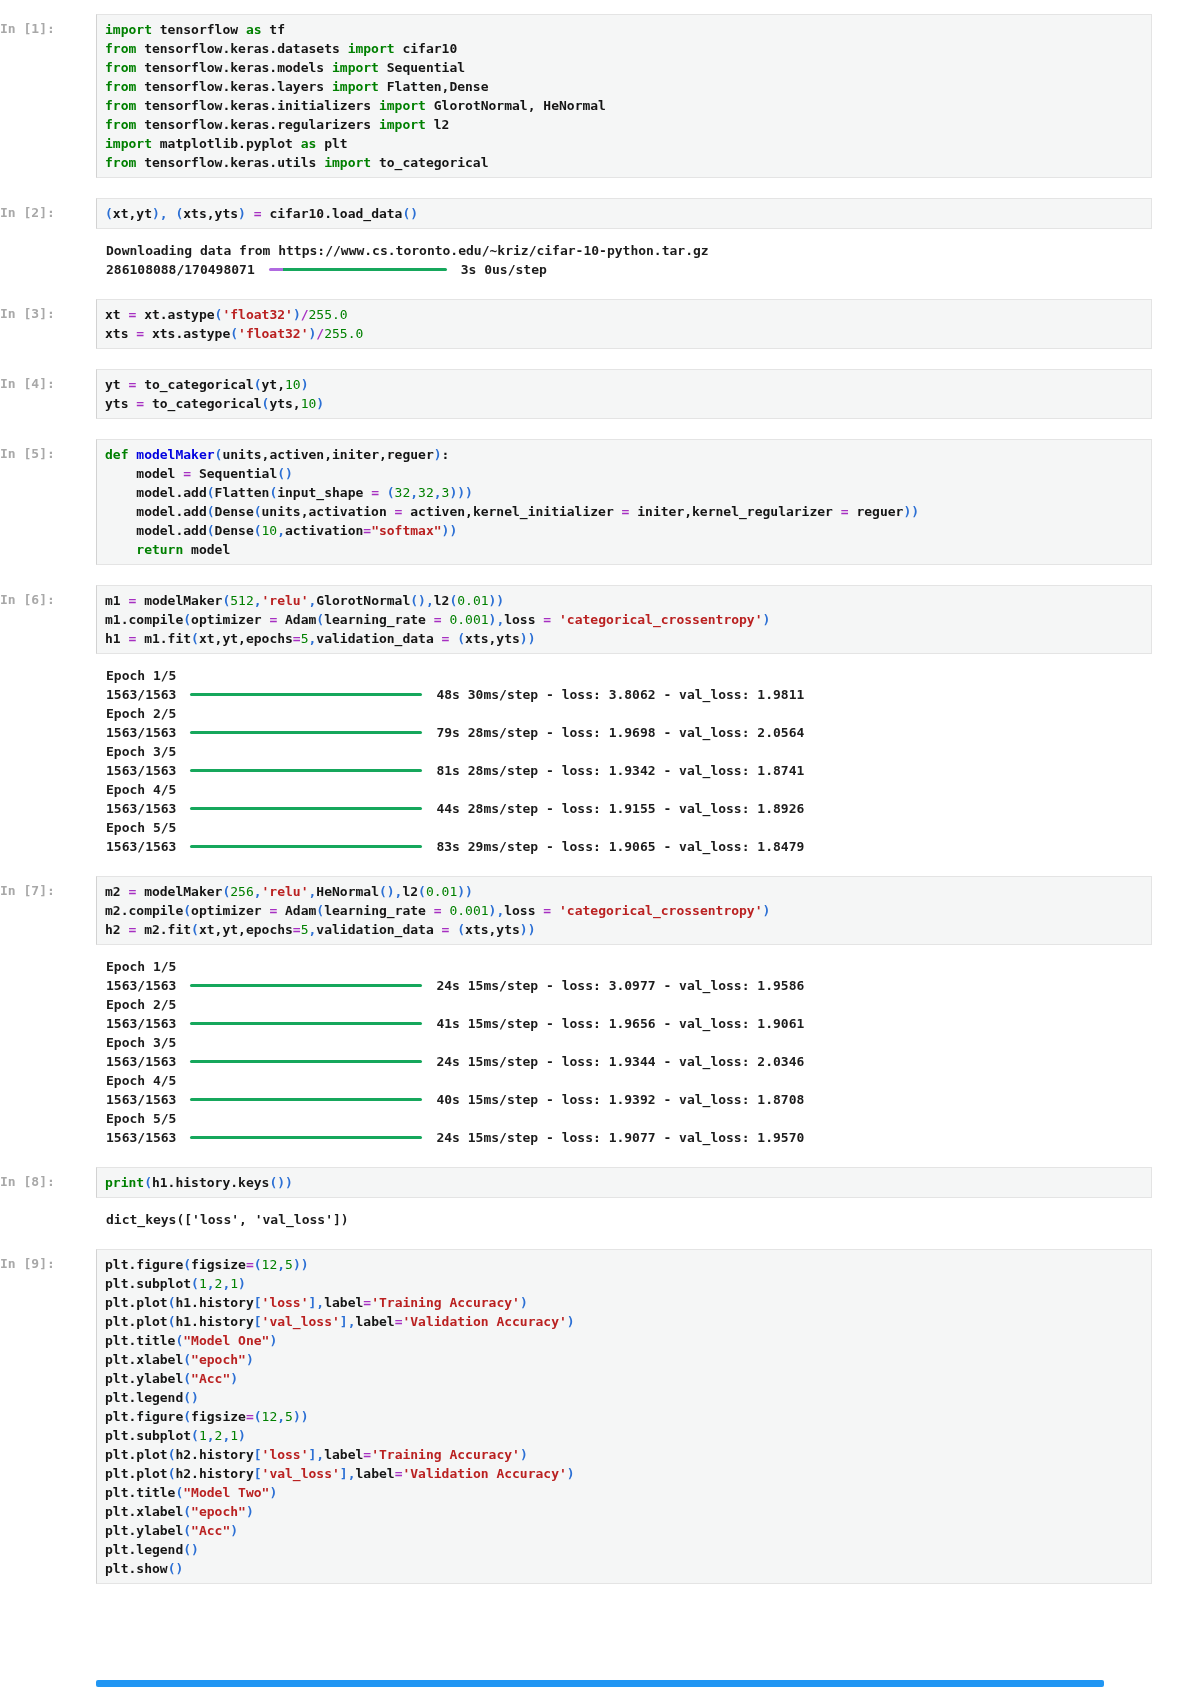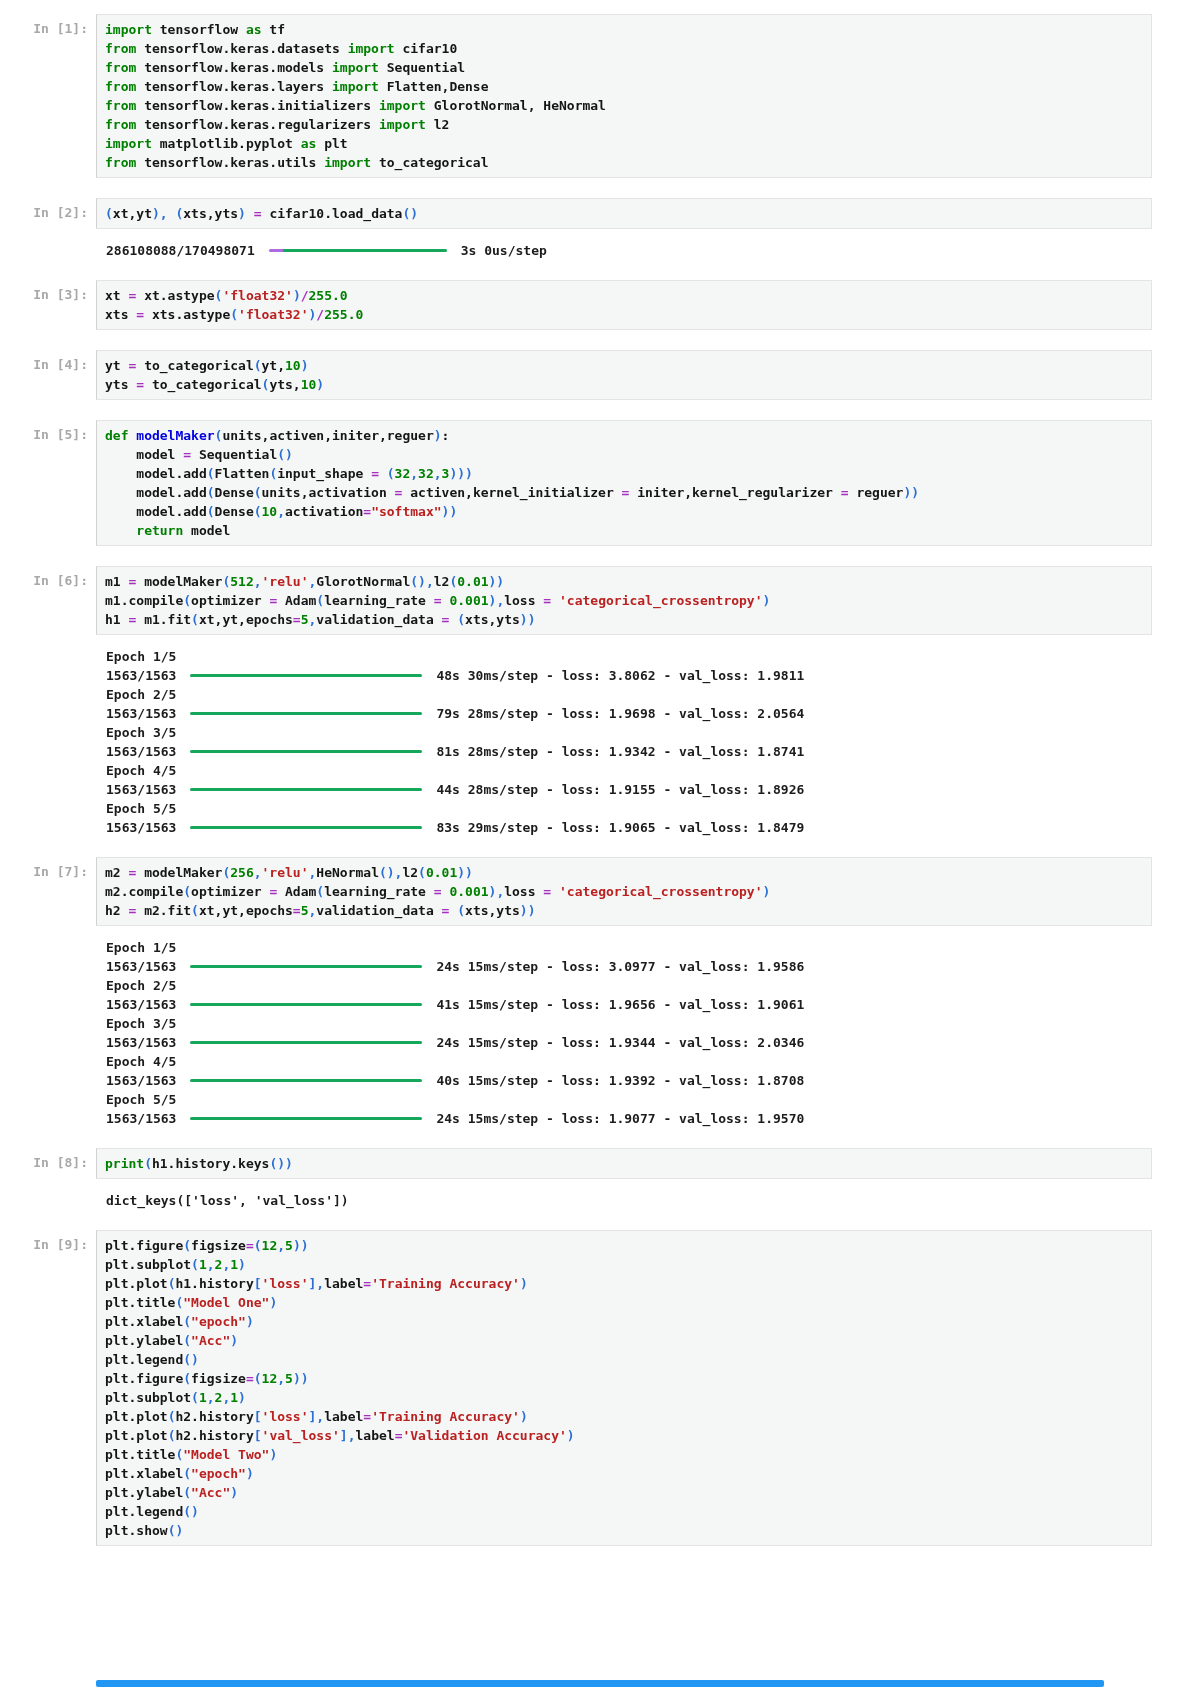--- a/index.html
+++ b/index.html
@@ -5,32 +5,32 @@
   html,body{margin:0;padding:0;}
   body{
     width:1200px;height:1698px;overflow:hidden;background:#ffffff;
     font-family:"DejaVu Sans Mono","Liberation Mono",monospace;
     position:relative;
   }
   .notebook{padding-top:14px;}
   .cell{margin-bottom:20px;}
   .input-row{display:flex;align-items:flex-start;}
   .prompt{
-    flex:0 0 96px;width:96px;box-sizing:border-box;text-align:right;
+    flex:0 0 96px;width:96px;box-sizing:border-box;
     padding:7px 8px 0 0;color:#a8a8a8;font-size:13px;font-weight:700;
     white-space:pre;user-select:none;
   }
   .input-box{
     width:1056px;box-sizing:border-box;background:#f5f6f6;
     border:1px solid #e4e4e4;border-left:1px solid #d2d2d2;
     padding:5px 8px;min-height:29px;
   }
   .code-line{font-size:13px;line-height:19px;font-weight:700;color:#151515;white-space:pre;}
   .tok-kw{color:#008000;}
-  .tok-num{color:#008000;font-weight:700;}
+  .tok-num{color:#008000;font-weight:400;}
   .tok-str{color:#ba2121;}
   .tok-op{color:#a62fc1;}
   .tok-pu{color:#2b6fd4;}
   .tok-df{color:#0000e0;}
   .tok-txt{color:#151515;}
   .output-row{display:flex;margin-top:12px;}
   .prompt-spacer{flex:0 0 96px;width:96px;}
   .output-area{padding-left:10px;}
   .out-line{font-size:13px;line-height:19px;font-weight:700;color:#1c1c1c;white-space:pre;}
   .bar{
@@ -65,20 +65,21 @@
     <div class="cell">
       <div class="input-row">
         <div class="prompt">In [2]:</div>
         <div class="input-box">
           <div class="code-line"><span class="tok-pu">(</span><span class="tok-txt">xt,yt</span><span class="tok-pu">),</span><span class="tok-txt"> </span><span class="tok-pu">(</span><span class="tok-txt">xts,yts</span><span class="tok-pu">)</span><span class="tok-txt"> </span><span class="tok-op">=</span><span class="tok-txt"> cifar10.load_data</span><span class="tok-pu">()</span></div>
         </div>
       </div>
       <div class="output-row">
         <div class="prompt-spacer"></div>
         <div class="output-area">
+          <div class="out-line">Downloading data from https://www.cs.toronto.edu/~kriz/cifar-10-python.tar.gz</div>
           <div class="out-line"><span>286108088/170498071</span><span class="bar bar-download" style="background: linear-gradient(to right, rgb(176, 106, 224) 0px, rgb(176, 106, 224) 14px, rgb(22, 167, 92) 14px, rgb(22, 167, 92) 100%);"></span><span>3s 0us/step</span></div>
         </div>
       </div>
     </div>
     <div class="cell">
       <div class="input-row">
         <div class="prompt">In [3]:</div>
         <div class="input-box">
           <div class="code-line"><span class="tok-txt">xt </span><span class="tok-op">=</span><span class="tok-txt"> xt.astype</span><span class="tok-pu">(</span><span class="tok-str">'float32'</span><span class="tok-pu">)</span><span class="tok-op">/</span><span class="tok-num">255.0</span></div>
           <div class="code-line"><span class="tok-txt">xts </span><span class="tok-op">=</span><span class="tok-txt"> xts.astype</span><span class="tok-pu">(</span><span class="tok-str">'float32'</span><span class="tok-pu">)</span><span class="tok-op">/</span><span class="tok-num">255.0</span></div>
@@ -171,20 +172,21 @@
         </div>
       </div>
     </div>
     <div class="cell">
       <div class="input-row">
         <div class="prompt">In [9]:</div>
         <div class="input-box">
           <div class="code-line"><span class="tok-txt">plt.figure</span><span class="tok-pu">(</span><span class="tok-txt">figsize</span><span class="tok-op">=</span><span class="tok-pu">(</span><span class="tok-num">12</span><span class="tok-pu">,</span><span class="tok-num">5</span><span class="tok-pu">))</span></div>
           <div class="code-line"><span class="tok-txt">plt.subplot</span><span class="tok-pu">(</span><span class="tok-num">1</span><span class="tok-pu">,</span><span class="tok-num">2</span><span class="tok-pu">,</span><span class="tok-num">1</span><span class="tok-pu">)</span></div>
           <div class="code-line"><span class="tok-txt">plt.plot</span><span class="tok-pu">(</span><span class="tok-txt">h1.history</span><span class="tok-pu">[</span><span class="tok-str">'loss'</span><span class="tok-pu">],</span><span class="tok-txt">label</span><span class="tok-op">=</span><span class="tok-str">'Training Accuracy'</span><span class="tok-pu">)</span></div>
+          <div class="code-line"><span class="tok-txt">plt.plot</span><span class="tok-pu">(</span><span class="tok-txt">h1.history</span><span class="tok-pu">[</span><span class="tok-str">'val_loss'</span><span class="tok-pu">],</span><span class="tok-txt">label</span><span class="tok-op">=</span><span class="tok-str">'Validation Accuracy'</span><span class="tok-pu">)</span></div>
           <div class="code-line"><span class="tok-txt">plt.title</span><span class="tok-pu">(</span><span class="tok-str">"Model One"</span><span class="tok-pu">)</span></div>
           <div class="code-line"><span class="tok-txt">plt.xlabel</span><span class="tok-pu">(</span><span class="tok-str">"epoch"</span><span class="tok-pu">)</span></div>
           <div class="code-line"><span class="tok-txt">plt.ylabel</span><span class="tok-pu">(</span><span class="tok-str">"Acc"</span><span class="tok-pu">)</span></div>
           <div class="code-line"><span class="tok-txt">plt.legend</span><span class="tok-pu">()</span></div>
           <div class="code-line"><span class="tok-txt">plt.figure</span><span class="tok-pu">(</span><span class="tok-txt">figsize</span><span class="tok-op">=</span><span class="tok-pu">(</span><span class="tok-num">12</span><span class="tok-pu">,</span><span class="tok-num">5</span><span class="tok-pu">))</span></div>
           <div class="code-line"><span class="tok-txt">plt.subplot</span><span class="tok-pu">(</span><span class="tok-num">1</span><span class="tok-pu">,</span><span class="tok-num">2</span><span class="tok-pu">,</span><span class="tok-num">1</span><span class="tok-pu">)</span></div>
           <div class="code-line"><span class="tok-txt">plt.plot</span><span class="tok-pu">(</span><span class="tok-txt">h2.history</span><span class="tok-pu">[</span><span class="tok-str">'loss'</span><span class="tok-pu">],</span><span class="tok-txt">label</span><span class="tok-op">=</span><span class="tok-str">'Training Accuracy'</span><span class="tok-pu">)</span></div>
           <div class="code-line"><span class="tok-txt">plt.plot</span><span class="tok-pu">(</span><span class="tok-txt">h2.history</span><span class="tok-pu">[</span><span class="tok-str">'val_loss'</span><span class="tok-pu">],</span><span class="tok-txt">label</span><span class="tok-op">=</span><span class="tok-str">'Validation Accuracy'</span><span class="tok-pu">)</span></div>
           <div class="code-line"><span class="tok-txt">plt.title</span><span class="tok-pu">(</span><span class="tok-str">"Model Two"</span><span class="tok-pu">)</span></div>
           <div class="code-line"><span class="tok-txt">plt.xlabel</span><span class="tok-pu">(</span><span class="tok-str">"epoch"</span><span class="tok-pu">)</span></div>

